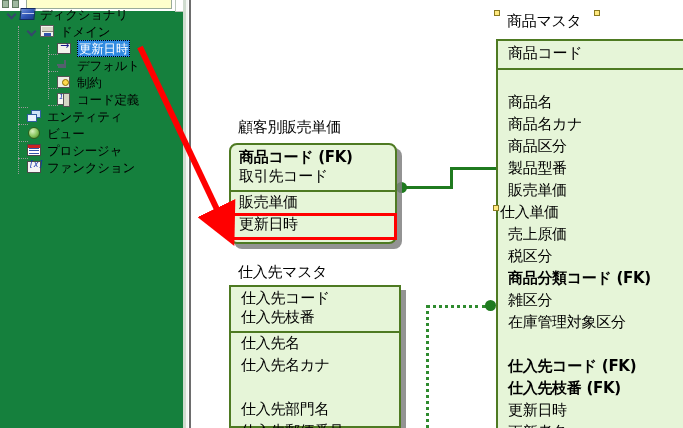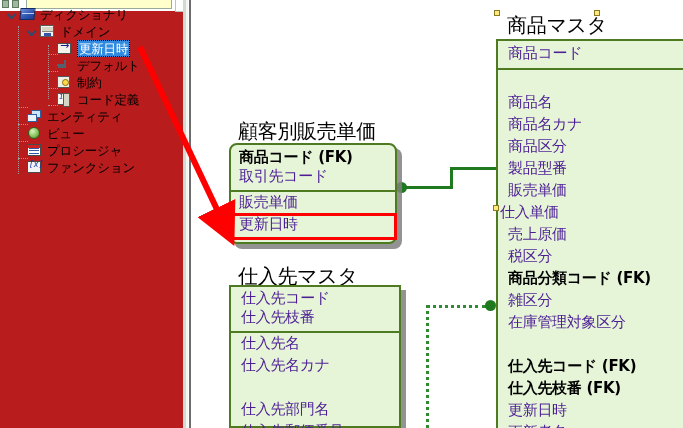--- a/index.html
+++ b/index.html
@@ -17,21 +17,21 @@
     overflow: hidden;
     background: #ffffff;
   }
 
   
   #tree-pane {
     position: absolute;
     left: 0; top: 0;
     width: 183px;
     height: 428px;
-    background: #b91c1c;
+    background: #15803d;
     overflow: hidden;
   }
   #tree-topbar {
     position: absolute;
     left: 0; top: 0;
     width: 183px;
     height: 11px;
     background: #ffffff;
   }
   #tree-topbar .tb-chip {
@@ -276,21 +276,21 @@
     overflow: hidden;
   }
 
   
   .entity {
     position: absolute;
   }
   .entity-title {
     position: absolute;
     font-family: "DejaVu Sans", "Liberation Sans", sans-serif;
-    font-size: 20px;
+    font-size: 15px;
     color: #000000;
     white-space: nowrap;
     letter-spacing: -0.3px;
   }
   .entity-body {
     position: absolute;
     background: #e6f5d8;
     border: 2px solid #4e7a22;
     box-sizing: border-box;
   }
@@ -304,21 +304,21 @@
     position: absolute;
     left: 0; right: 0;
     height: 2px;
     background: #4e7a22;
   }
   .attr {
     position: absolute;
     font-family: "DejaVu Sans", "Liberation Sans", sans-serif;
     font-size: 15px;
     line-height: 17px;
-    color: #4c1d95;
+    color: #000000;
     white-space: nowrap;
     letter-spacing: -0.3px;
   }
   .attr.pk { font-weight: bold; color: #000000; }
 
   .handle {
     position: absolute;
     width: 6px; height: 6px;
     background: #ffe97f;
     border: 1px solid #8a7a20;

